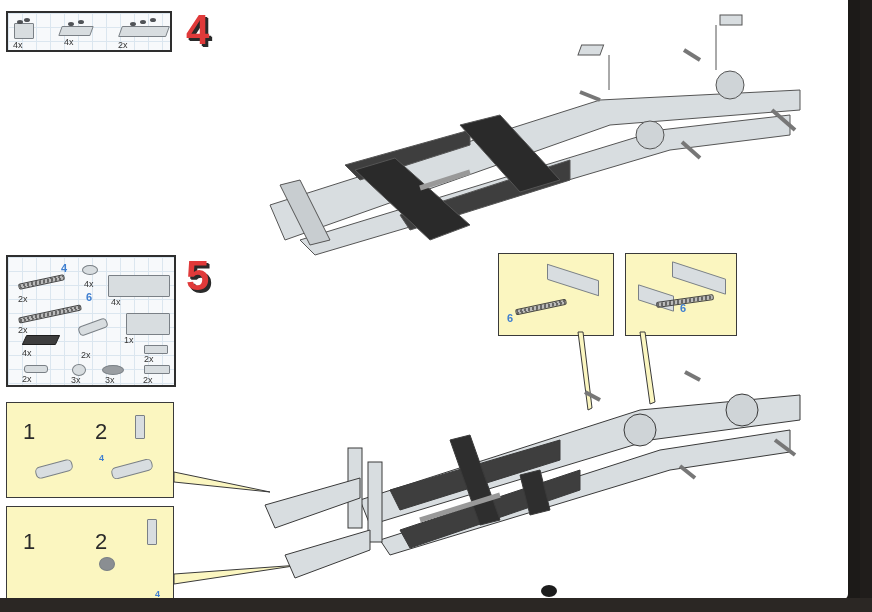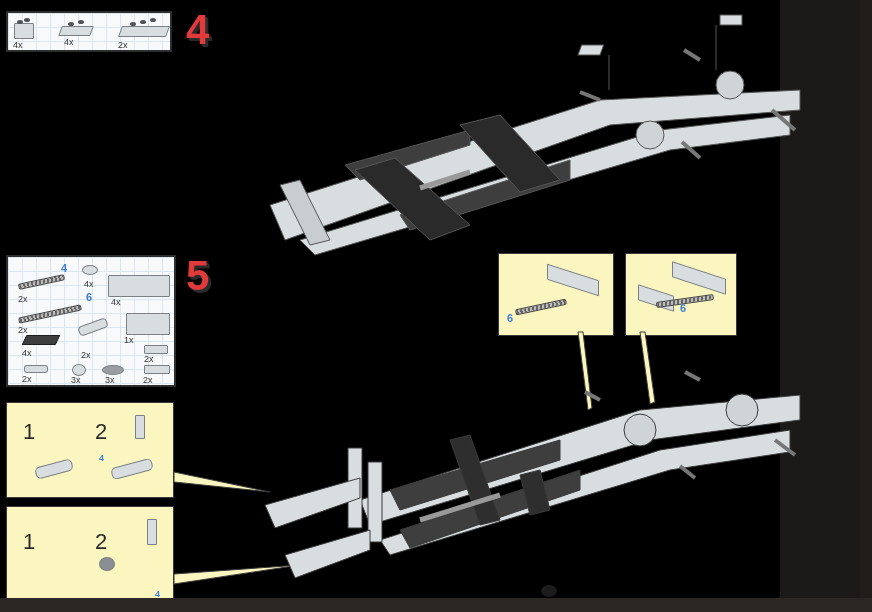--- a/index.html
+++ b/index.html
@@ -1,17 +1,17 @@
 <!DOCTYPE html>
 <html><head>
 <meta charset="utf-8">
 <style>
   html,body{margin:0;padding:0;}
   body{width:872px;height:612px;overflow:hidden;background:#1c1a18;font-family:"Liberation Sans",sans-serif;position:relative;}
-  .page{position:absolute;left:0;top:0;width:780px;height:600px;background:#000000;border-bottom-right-radius:6px;}
+  .page{position:absolute;left:0;top:0;width:848px;height:600px;background:#ffffff;border-bottom-right-radius:6px;}
   .page-edge{position:absolute;left:0;top:598px;width:872px;height:14px;background:#2b2724;}
   .right-edge{position:absolute;left:860px;top:0;width:12px;height:612px;background:#201d1b;}
   .grid{background-color:#f7f9fb;background-image:linear-gradient(#dbe6ef 1px,transparent 1px),linear-gradient(90deg,#dbe6ef 1px,transparent 1px);background-size:14px 14px;border:2px solid #2e2e2e;position:absolute;box-sizing:border-box;}
   .step-num{position:absolute;font-family:"Liberation Sans",sans-serif;font-weight:bold;color:#e03a3a;text-shadow:3px 3px 0 #2a2a2a,2px 2px 0 #2a2a2a;}
   .qty{position:absolute;font-size:9px;color:#333;}
   .blue-num{position:absolute;font-size:11px;color:#3f7fd0;font-weight:bold;}
   .brick{position:absolute;background:#d8dde0;border:1px solid #7a8086;border-radius:1px;}
   .brick.dark{background:#3e3e3e;border-color:#1d1d1d;}
   .stud{position:absolute;width:6px;height:4px;border-radius:50%;background:#505357;}
   .axle{position:absolute;height:4px;background:repeating-linear-gradient(90deg,#666 0 2px,#bbb 2px 4px);border:1px solid #444;border-radius:2px;}

